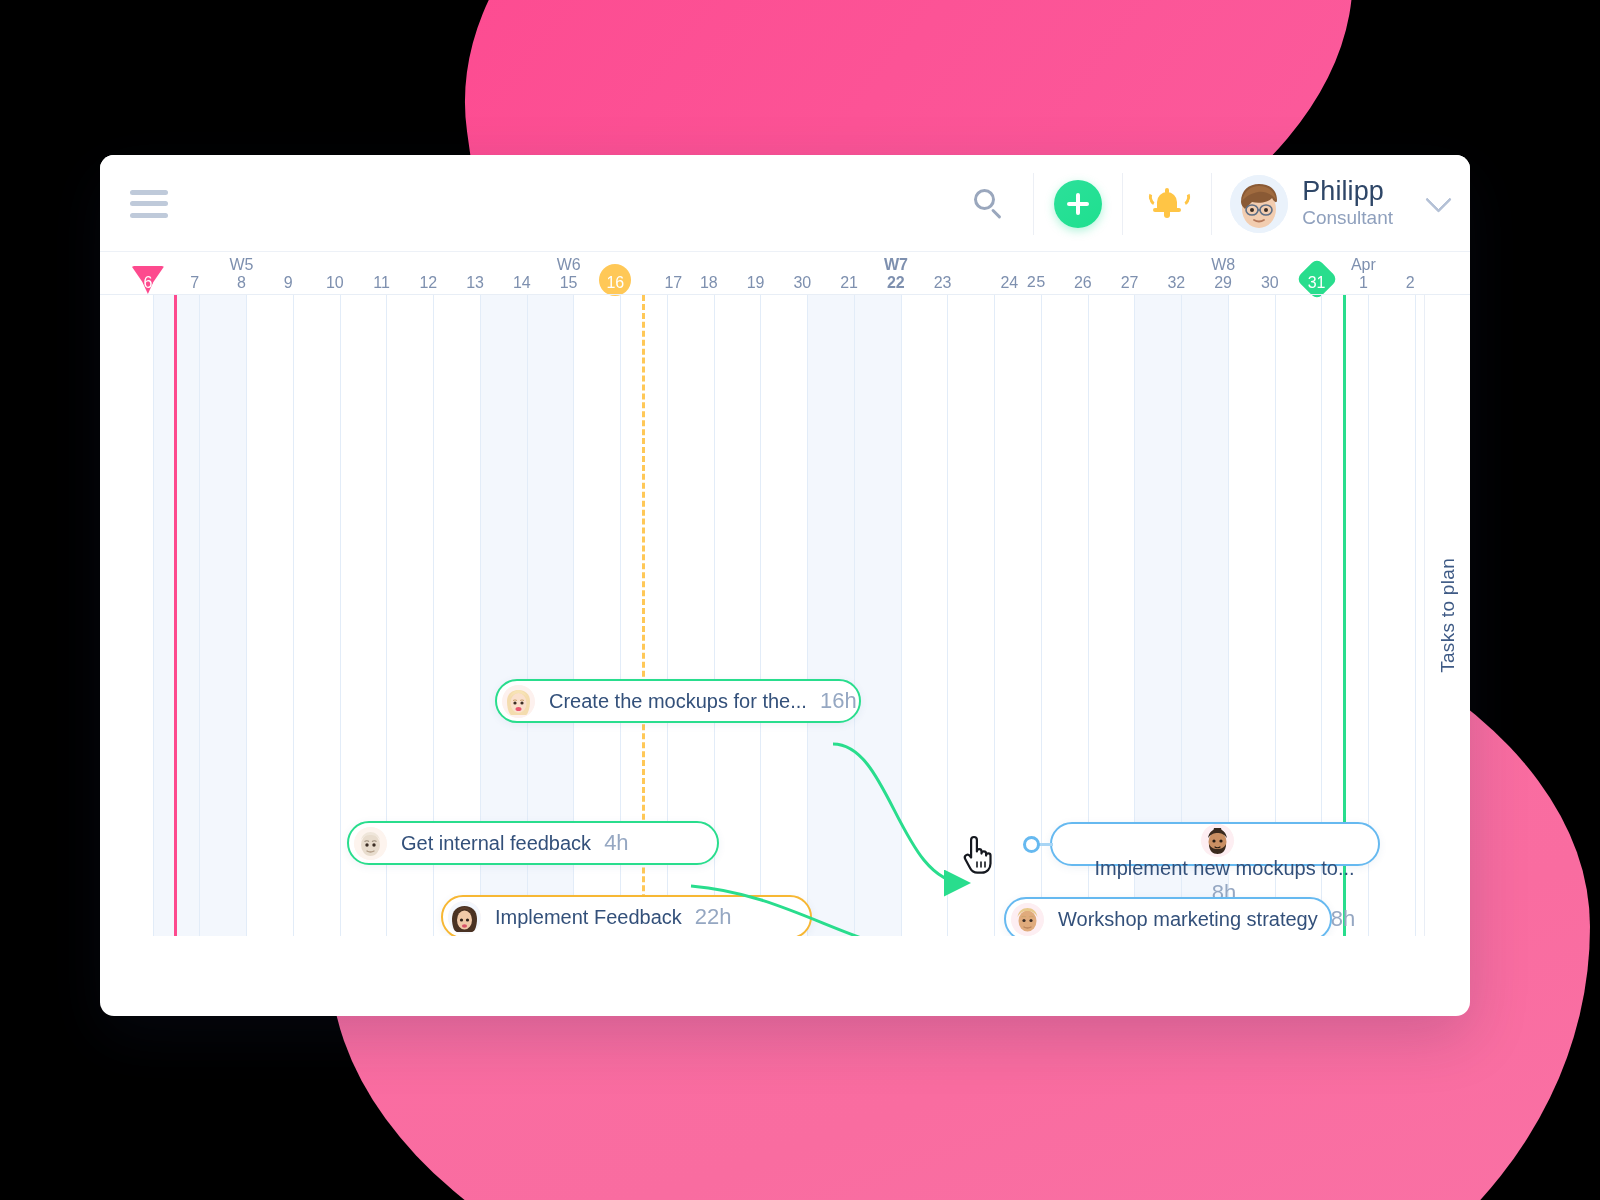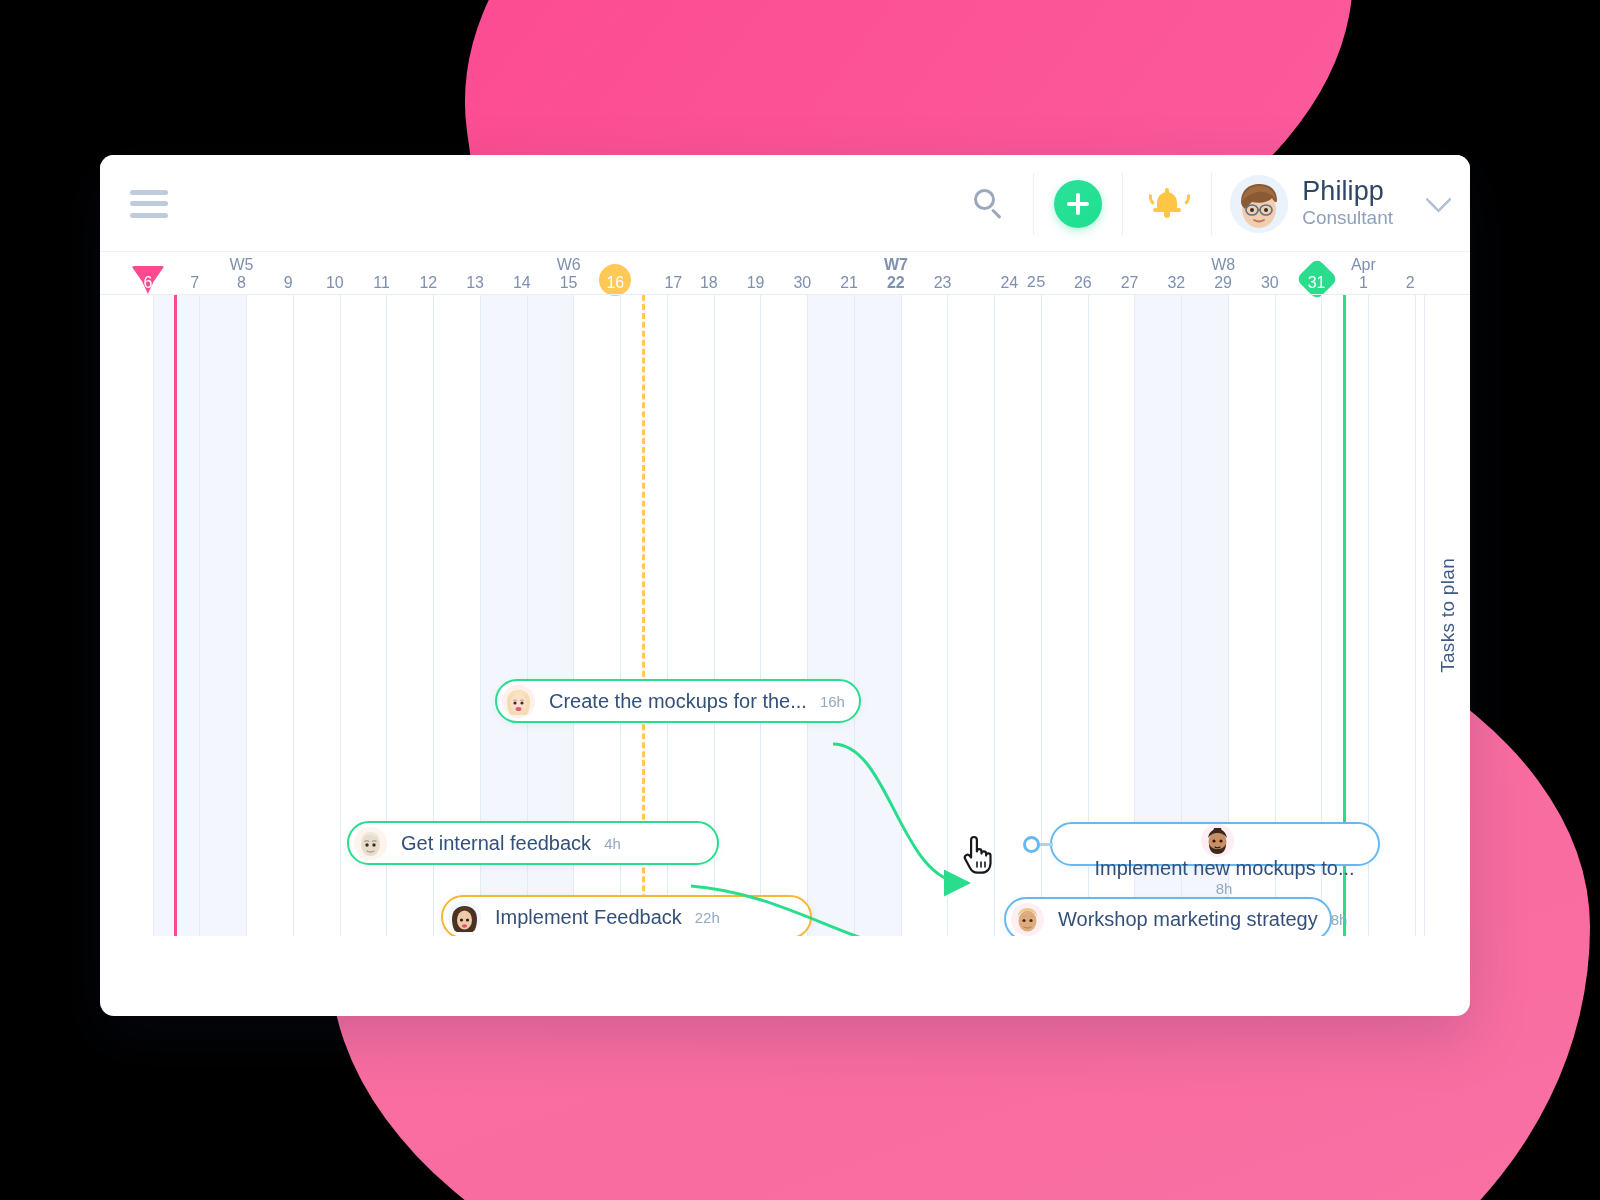--- a/index.html
+++ b/index.html
@@ -121,21 +121,21 @@
   .vline.dash{width:0;border-left:3px dashed #ffc857;}
 
   
   .bar{position:absolute;height:44px;border-radius:23px;background:#fff;
     display:flex;align-items:center;box-sizing:border-box;border:2.5px solid #29dd8d;
     padding-left:5px;box-shadow:0 2px 8px rgba(40,80,140,.07);cursor:pointer;}
   .bar.orange{border-color:#f7b733;}
   .bar.blue{border-color:#66b9f0;}
   .bar .av{width:33px;height:33px;border-radius:50%;overflow:hidden;flex:none;background:#fdf3f0;}
   .bar .tt{font-size:20px;color:#33507a;margin-left:14px;white-space:nowrap;}
-  .bar .hh{font-size:15px;color:#95a7c2;margin-left:13px;white-space:nowrap;}
+  .bar .hh{font-size:22px;color:#95a7c2;margin-left:13px;white-space:nowrap;}
 
   .conn-dot{position:absolute;width:17px;height:17px;border-radius:50%;
     border:3px solid #66b9f0;background:#fff;box-sizing:border-box;}
   .conn-stub{position:absolute;height:3px;background:#a8d5f5;}
 
   #sidetab{position:absolute;right:0;top:43px;bottom:0;width:45px;background:#fff;
     border-left:1px solid #e9eef6;display:flex;align-items:center;justify-content:center;}
   #sidetab span{writing-mode:vertical-rl;transform:rotate(180deg);
     font-size:19px;color:#3e5a85;letter-spacing:.3px;}
 

